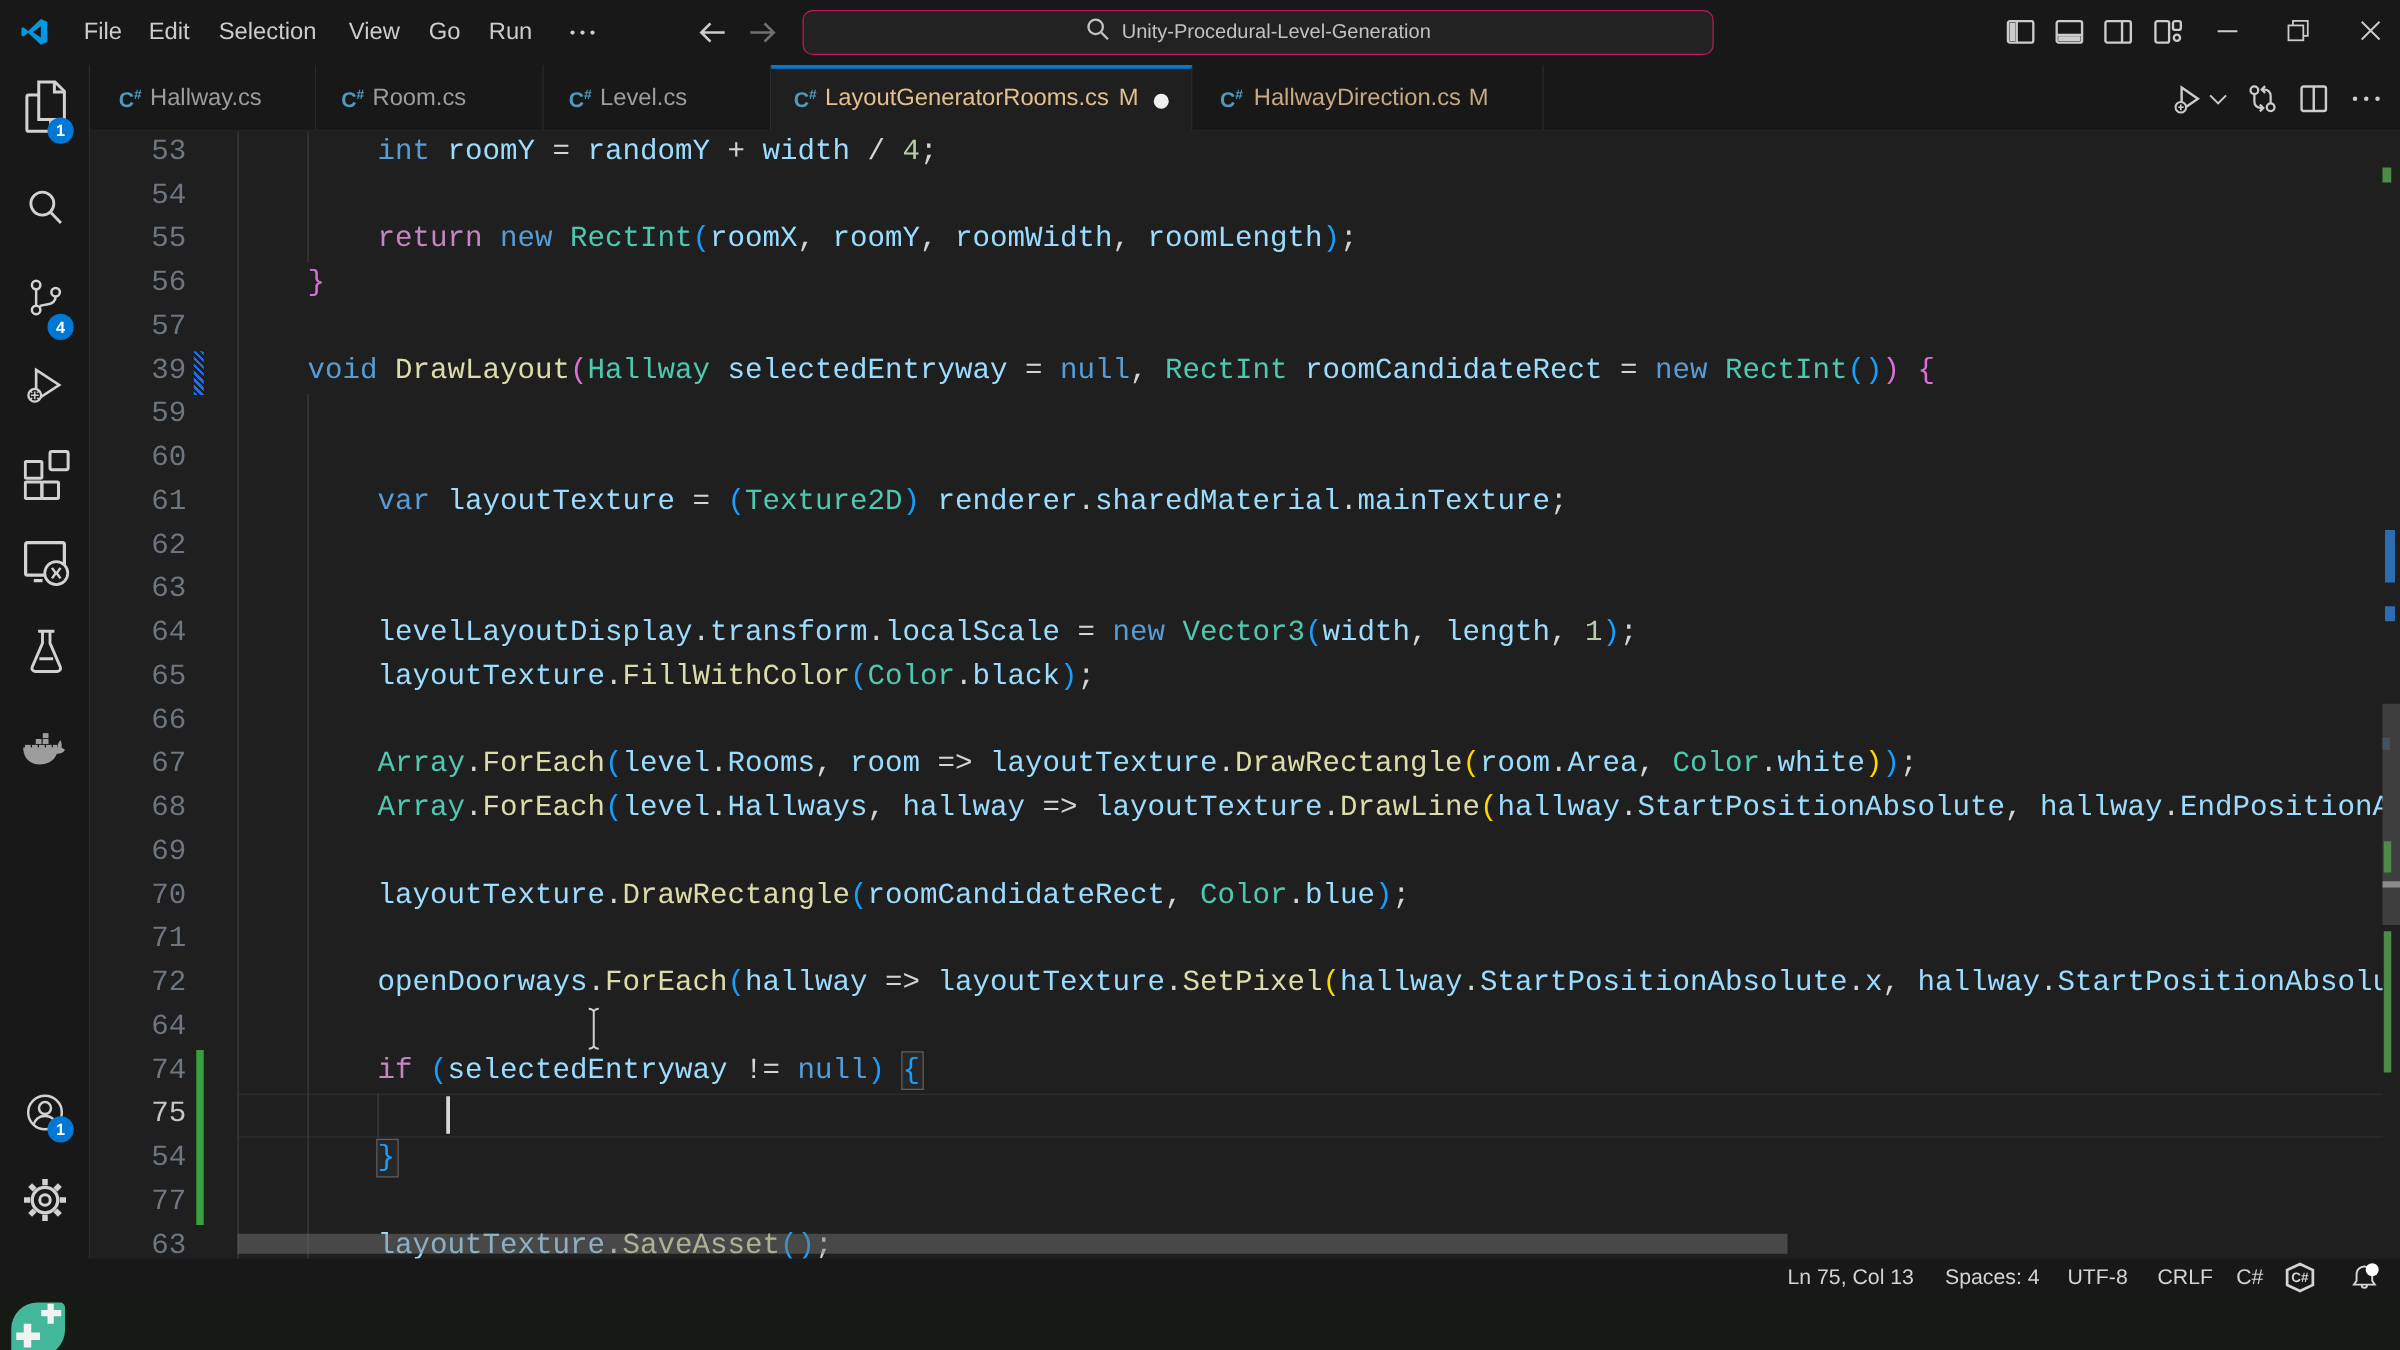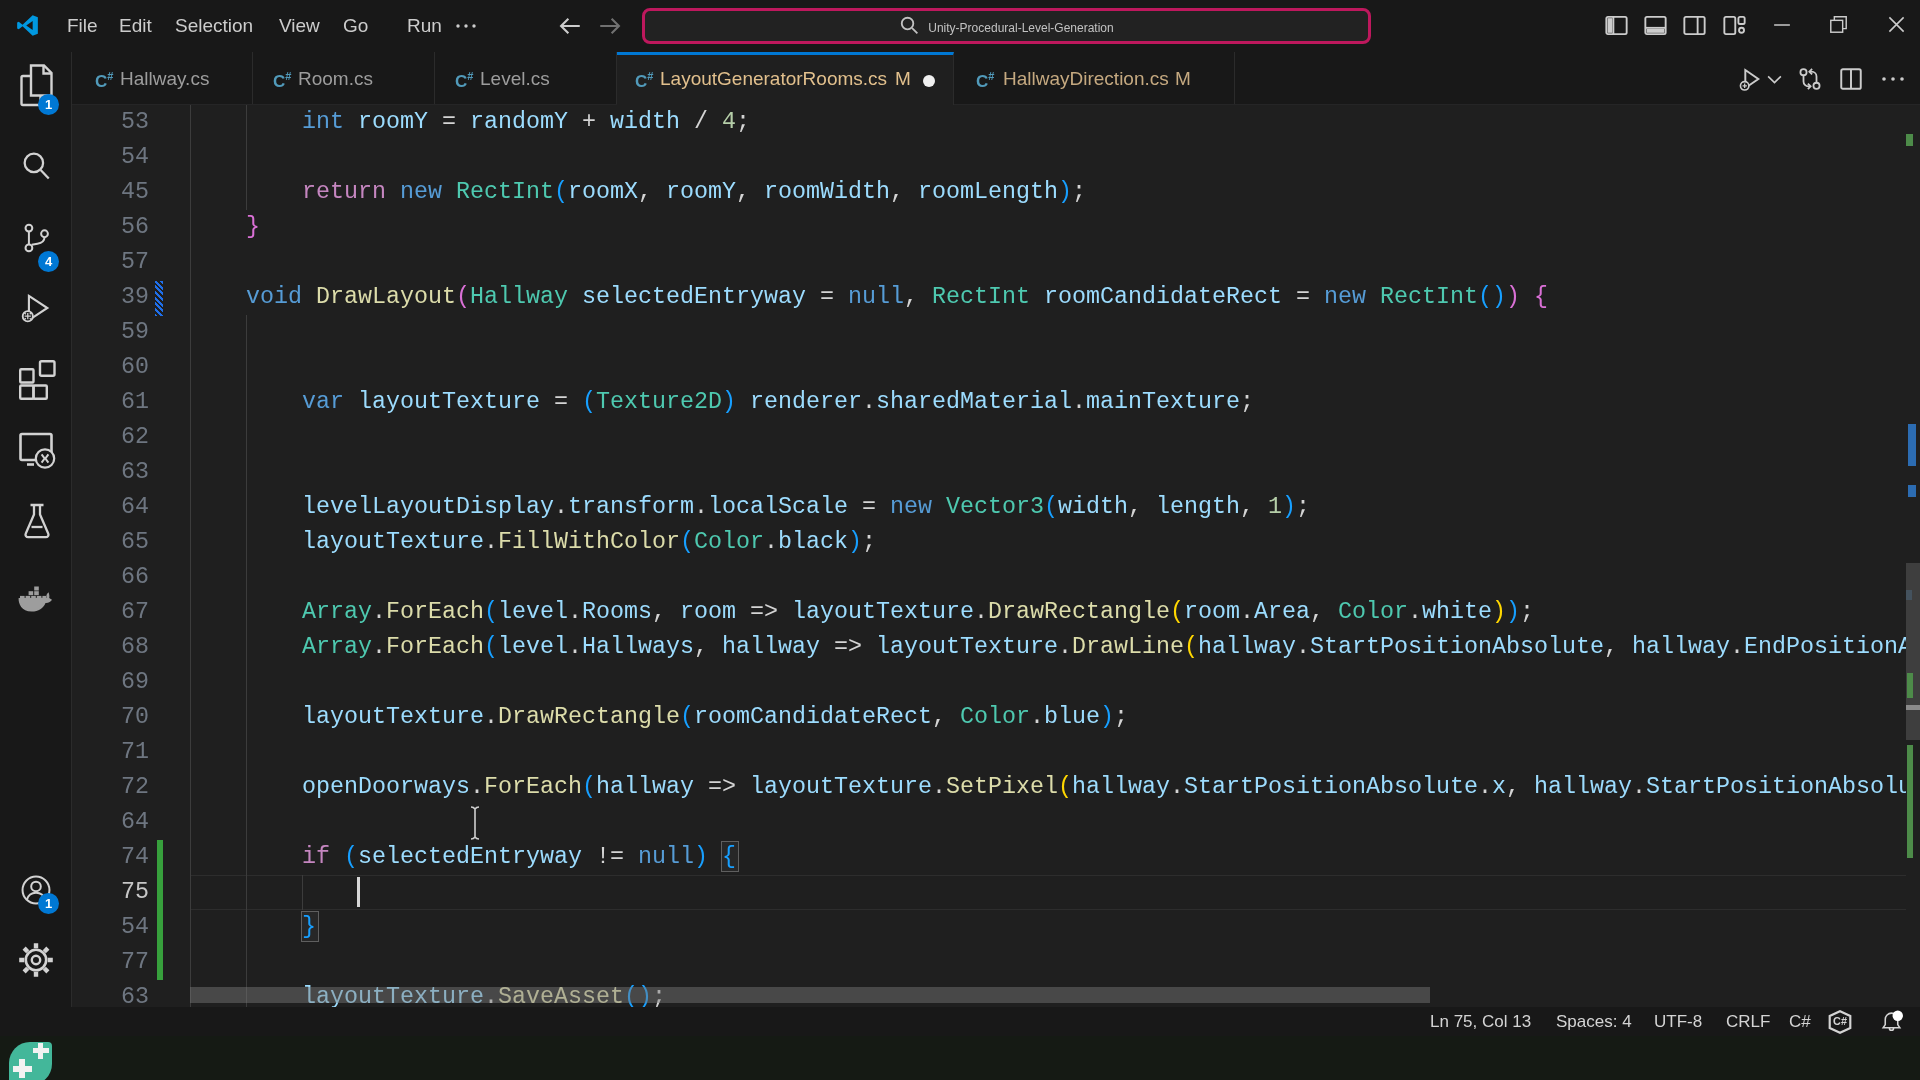--- a/index.html
+++ b/index.html
@@ -7,21 +7,21 @@
 body { font-family:"Liberation Sans", sans-serif; position:relative; }
 .abs { position:absolute; }
 i { font-style:normal; }
 
 .k { color:#569CD6; } .c { color:#C586C0; } .t { color:#4EC9B0; }
 .f { color:#DCDCAA; } .v { color:#9CDCFE; } .n { color:#B5CEA8; }
 .o { color:#D4D4D4; } .p1 { color:#DA70D6; } .p2 { color:#179FFF; } .p3 { color:#FFD700; }
 
 #titlebar { position:absolute; left:0; top:0; width:1920px; height:52px; background:#181818; }
 .menuitem { position:absolute; top:0; height:52px; line-height:52px; color:#cccccc; font-size:19px; }
-#cmdcenter { position:absolute; left:642px; top:8px; width:729px; height:36px; background:#222222; border:3px solid #be185d; border-radius:8px; color:#c2c2c2; font-size:12px; text-align:center; line-height:34px; }
+#cmdcenter { position:absolute; left:642px; top:8px; width:729px; height:36px; background:#222222; border:1px solid #be185d; border-radius:8px; color:#c2c2c2; font-size:16px; text-align:center; line-height:34px; }
 
 #tabbar { position:absolute; left:72px; top:52px; width:1848px; height:53px; background:#181818; border-bottom:1px solid #252526; }
 .tab { position:absolute; top:0; height:52px; border-right:1px solid #2b2b2b; }
 .tab .lbl { position:absolute; top:0; height:53px; line-height:53px; font-size:19px; white-space:nowrap; }
 .csicon { position:absolute; top:18px; font-weight:bold; color:#519aba; font-size:17px; }
 .csicon sup { font-size:11px; }
 
 #activitybar { position:absolute; left:0; top:52px; width:72px; height:955px; background:#181818; border-right:1px solid #2b2b2b; }
 .aicon { position:absolute; left:19px; width:34px; height:34px; }
 .badge { position:absolute; width:21px; height:21px; border-radius:50%; background:#0078d4; color:#ffffff; font-size:13px; font-weight:bold; text-align:center; line-height:21px; }
@@ -40,21 +40,21 @@
 
 <div id="titlebar">
   <svg class="abs" style="left:16px;top:14px" width="23" height="23" viewBox="0 0 32 32">
     <path fill="#0098e0" d="M23.2 1.6L9.1 14.9 3.8 10.8 1.6 11.9v8.2l2.2 1.1 5.3-4.1 14.1 13.3 7.2-3V4.6zM23.2 9.7v12.6l-8.9-6.3z"></path>
   </svg>
   <span class="menuitem" style="left:67px">File</span>
   <span class="menuitem" style="left:119px">Edit</span>
   <span class="menuitem" style="left:175px">Selection</span>
   <span class="menuitem" style="left:279px">View</span>
   <span class="menuitem" style="left:343px">Go</span>
-  <span class="menuitem" style="left:407px">Run</span>
+  <span class="menuitem" style="left:391px">Run</span>
   <svg class="abs" style="left:454px;top:22px" width="24" height="8" viewBox="0 0 24 8">
       <circle cx="4" cy="4" r="1.7" fill="#cccccc"></circle>
       <circle cx="12" cy="4" r="1.7" fill="#cccccc"></circle>
       <circle cx="20" cy="4" r="1.7" fill="#cccccc"></circle>
     </svg>
   <svg class="abs" style="left:557px;top:13px" width="26" height="26" viewBox="0 0 16 16">
       <path fill="none" stroke="#cccccc" stroke-width="1.3" d="M14 8H3M7 3.5L2.5 8 7 12.5"></path>
     </svg>
   <svg class="abs" style="left:597px;top:13px" width="26" height="26" viewBox="0 0 16 16">
       <path fill="none" stroke="#717171" stroke-width="1.3" d="M2 8h11M9 3.5L13.5 8 9 12.5"></path>
@@ -233,21 +233,21 @@
   <div class="abs" style="left:83px;top:176px;width:8px;height:35px;background:repeating-linear-gradient(45deg,#1f6feb 0px,#1f6feb 2px,#1f1f1f 2px,#1f1f1f 4px)"></div>
   <div class="abs" style="left:85px;top:735px;width:6px;height:140px;background:#37a03c"></div>
 
   <div class="guide" style="left:118px;top:0;height:902px"></div>
   <div class="guide" style="left:174px;top:0;height:105px"></div>
   <div class="guide" style="left:174px;top:210px;height:692px"></div>
   <div class="guide" style="left:230px;top:770px;height:35px"></div>
   <div id="gutter">
     <div style="height:35px">53</div>
       <div style="height:35px">54</div>
-      <div style="height:35px">45</div>
+      <div style="height:35px">55</div>
     <div style="height:35px">56</div>
       <div style="height:35px">57</div>
       <div style="height:35px">39</div>
     <div style="height:35px">59</div>
       <div style="height:35px">60</div>
       <div style="height:35px">61</div>
     <div style="height:35px">62</div>
       <div style="height:35px">63</div>
       <div style="height:35px">64</div>
     <div style="height:35px">65</div>

